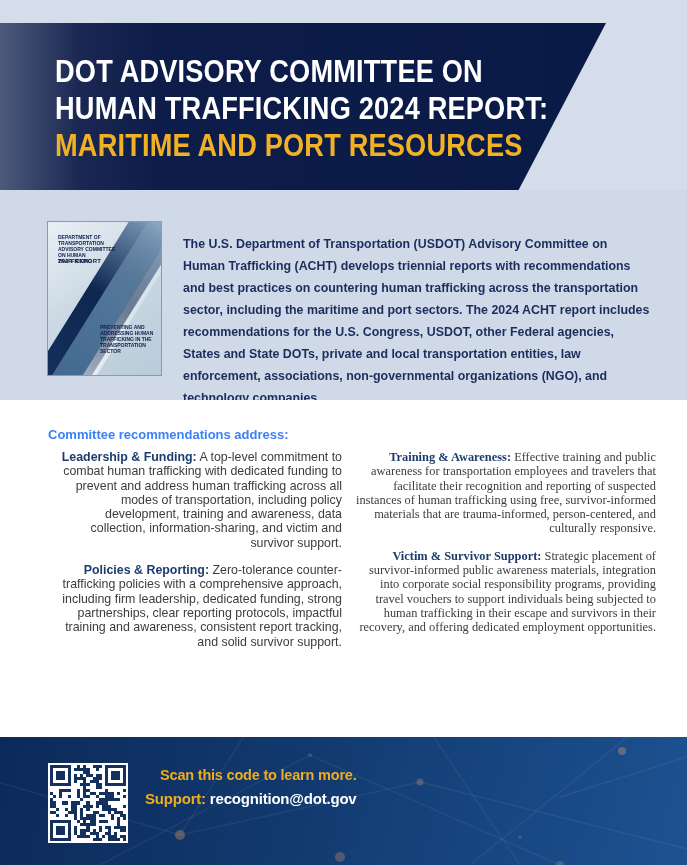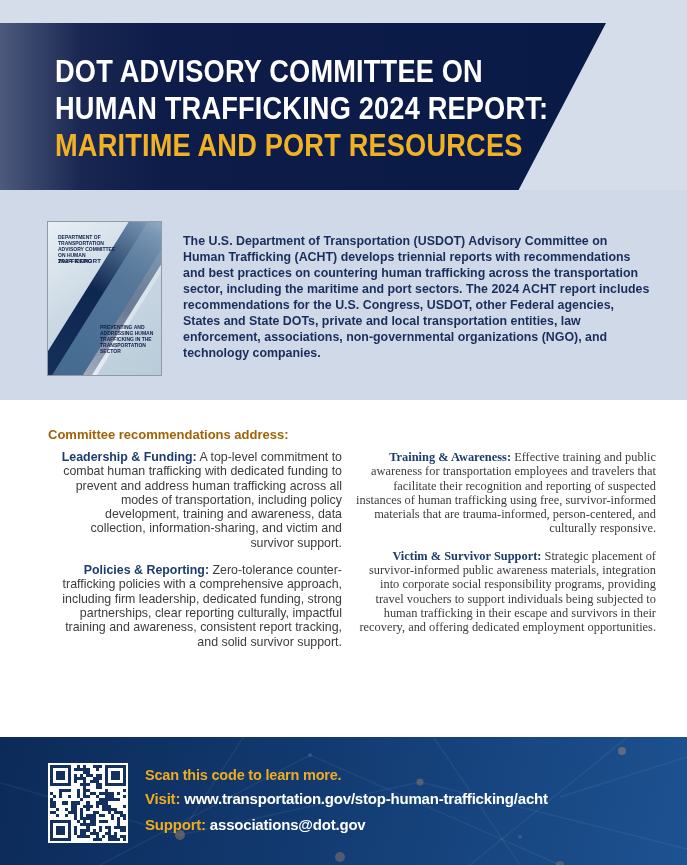--- a/index.html
+++ b/index.html
@@ -61,41 +61,42 @@
     position:absolute;left:10px;top:36px;
     font-size:6px;font-weight:bold;color:#10204a;letter-spacing:.3px;
   }
   .cover-bottomtext{
     position:absolute;left:52px;top:102px;width:58px;
     font-size:5px;line-height:6px;font-weight:bold;color:#10204a;
     text-transform:uppercase;
   }
   .intro-text{
     position:absolute;left:183px;top:43px;width:468px;
-    font-size:12.4px;line-height:16px;font-weight:bold;color:#1b2d5c;
+    font-size:12.4px;line-height:22px;font-weight:bold;color:#1b2d5c;
   }
   
   .recs-section{
     position:absolute;left:0;top:400px;width:687px;height:337px;
     background:#ffffff;
   }
   .recs-heading{
     position:absolute;left:48px;top:27px;
-    font-size:13px;font-weight:bold;color:#a16207;
+    font-size:13px;font-weight:bold;color:#3b82f6;
   }
   .recs-col{position:absolute;top:50px;font-size:12.4px;line-height:14.3px;color:#3c3c3c;text-align:right;}
   .recs-col-left{left:48px;width:294px;}
   .recs-col-right{left:350px;width:306px;font-family:Liberation Serif, serif;}
   .recs-item{margin:0 0 13px 0;}
   .recs-lead{font-weight:bold;color:#1d3c6e;}
   
   .footer-band{
     position:absolute;left:0;top:737px;width:687px;height:128px;
     background:linear-gradient(105deg,#0c2a59 0%,#123a70 45%,#1d5291 100%);
     overflow:hidden;
+    text-align:right;
   }
   .footer-pattern{position:absolute;left:0;top:0;width:687px;height:128px;}
   .qr-wrap{
     position:absolute;left:48px;top:26px;width:80px;height:80px;
     background:#ffffff;padding:2px;box-sizing:border-box;
   }
   .qr-wrap svg{display:block;width:100%;height:100%;shape-rendering:crispEdges;}
   .footer-text{
     position:absolute;left:145px;top:30px;
     font-weight:bold;letter-spacing:-.2px;
@@ -129,21 +130,21 @@
 </div>
 
 <div class="recs-section">
   <div class="recs-heading">Committee recommendations address:</div>
 
   <div class="recs-col recs-col-left">
     <p class="recs-item">
       <span class="recs-lead">Leadership &amp; Funding:</span><span> A top-level commitment to combat human trafficking with dedicated funding to prevent and address human trafficking across all modes of transportation, including policy development, training and awareness, data collection, information-sharing, and victim and survivor support.</span>
     </p>
     <p class="recs-item">
-      <span class="recs-lead">Policies &amp; Reporting:</span><span> Zero-tolerance counter-trafficking policies with a comprehensive approach, including firm leadership, dedicated funding, strong partnerships, clear reporting culturally, impactful training and awareness, consistent report tracking, and solid survivor support.</span>
+      <span class="recs-lead">Policies &amp; Reporting:</span><span> Zero-tolerance counter-trafficking policies with a comprehensive approach, including firm leadership, dedicated funding, strong partnerships, clear reporting protocols, impactful training and awareness, consistent report tracking, and solid survivor support.</span>
     </p>
   </div>
 
   <div class="recs-col recs-col-right">
     <p class="recs-item">
       <span class="recs-lead">Training &amp; Awareness:</span><span> Effective training and public awareness for transportation employees and travelers that facilitate their recognition and reporting of suspected instances of human trafficking using free, survivor-informed materials that are trauma-informed, person-centered, and culturally responsive.</span>
     </p>
     <p class="recs-item">
       <span class="recs-lead">Victim &amp; Survivor Support:</span><span> Strategic placement of survivor-informed public awareness materials, integration into corporate social responsibility programs, providing travel vouchers to support individuals being subjected to human trafficking in their escape and survivors in their recovery, and offering dedicated employment opportunities.</span>
     </p>
@@ -393,16 +394,15 @@
           <rect x="20" y="2" width="3" height="3"></rect>
           <rect x="0" y="18" width="7" height="7"></rect>
           <rect x="1" y="19" width="5" height="5" fill="#fff"></rect>
           <rect x="2" y="20" width="3" height="3"></rect>
         </g>
       </svg>
   </div>
 
   <div class="footer-text">
     <div class="f-line1">Scan this code to learn more.</div>
-    <div class="f-line2"><span class="f-gold">Visit:</span><a style="color:#ffffff;text-decoration:none;"> www.transportation.gov/stop-human-trafficking/acht</a></div>
-    <div class="f-line3"><span class="f-gold">Support:</span><a style="color:#ffffff;text-decoration:none;"> associations@dot.gov</a></div>
+    <div class="f-line3"><span class="f-gold">Support:</span><a style="color:#ffffff;text-decoration:none;"> recognition@dot.gov</a></div>
   </div>
 </div>
 
 </body></html>

